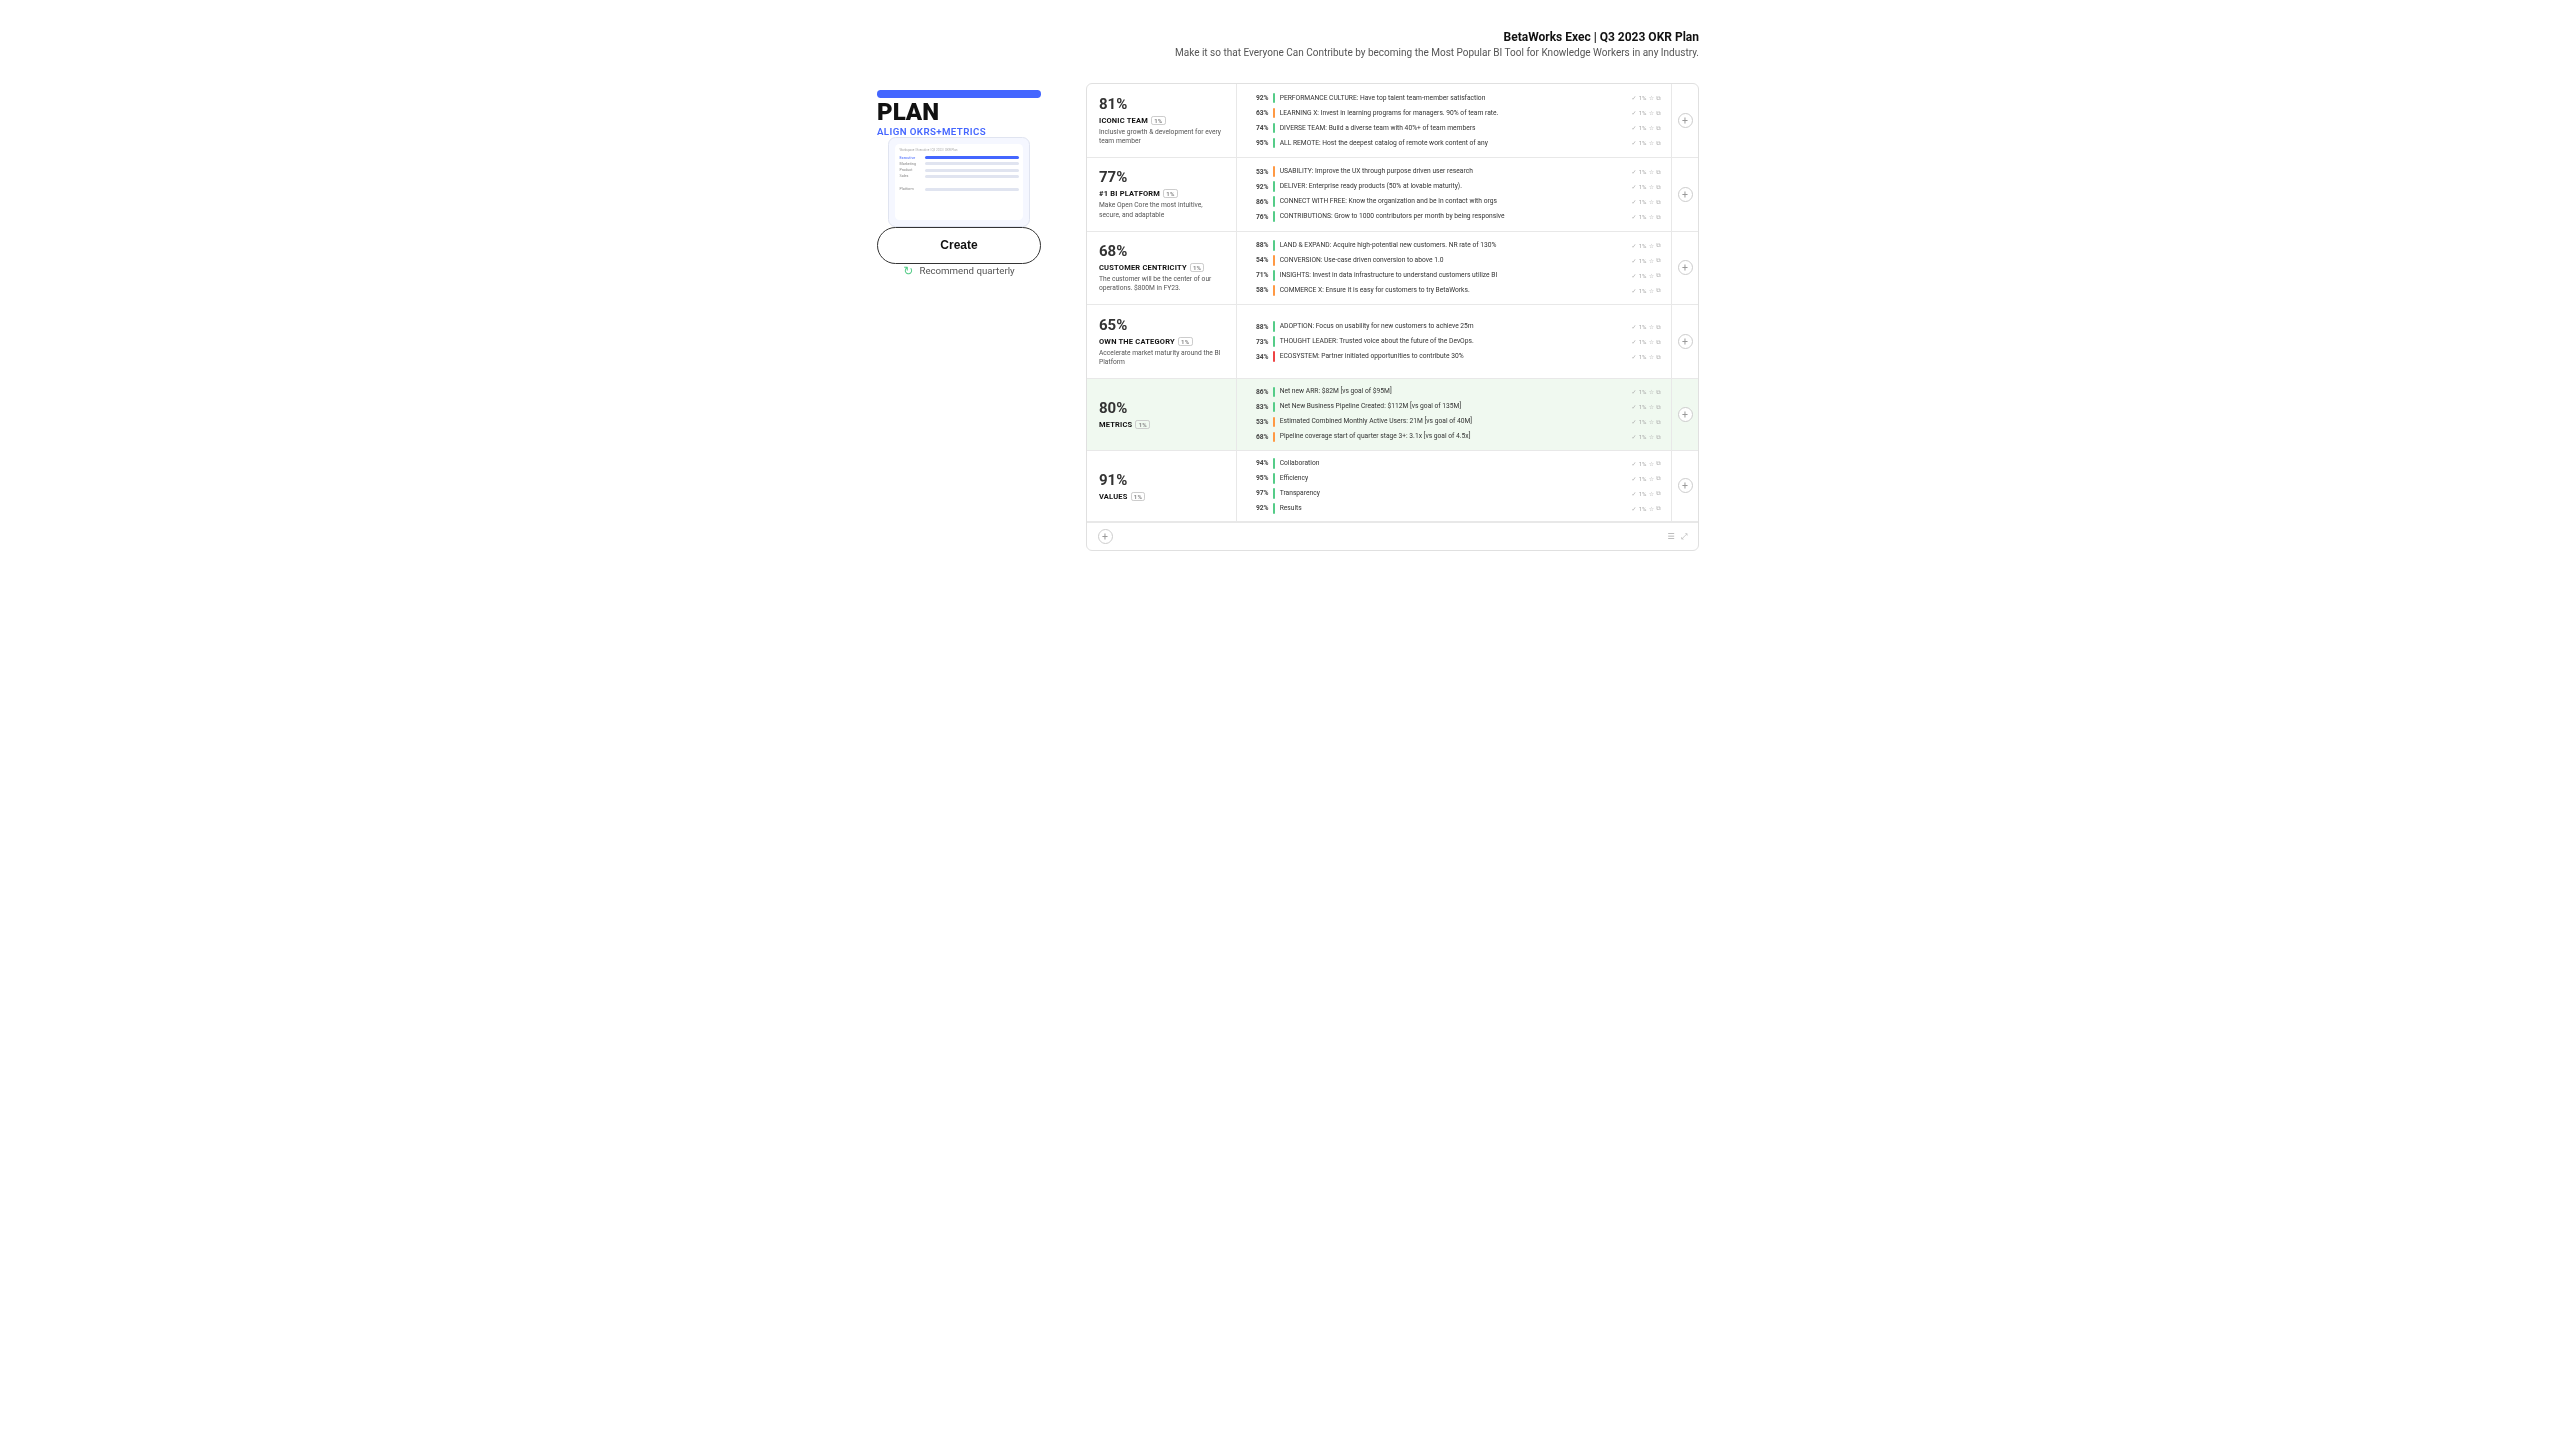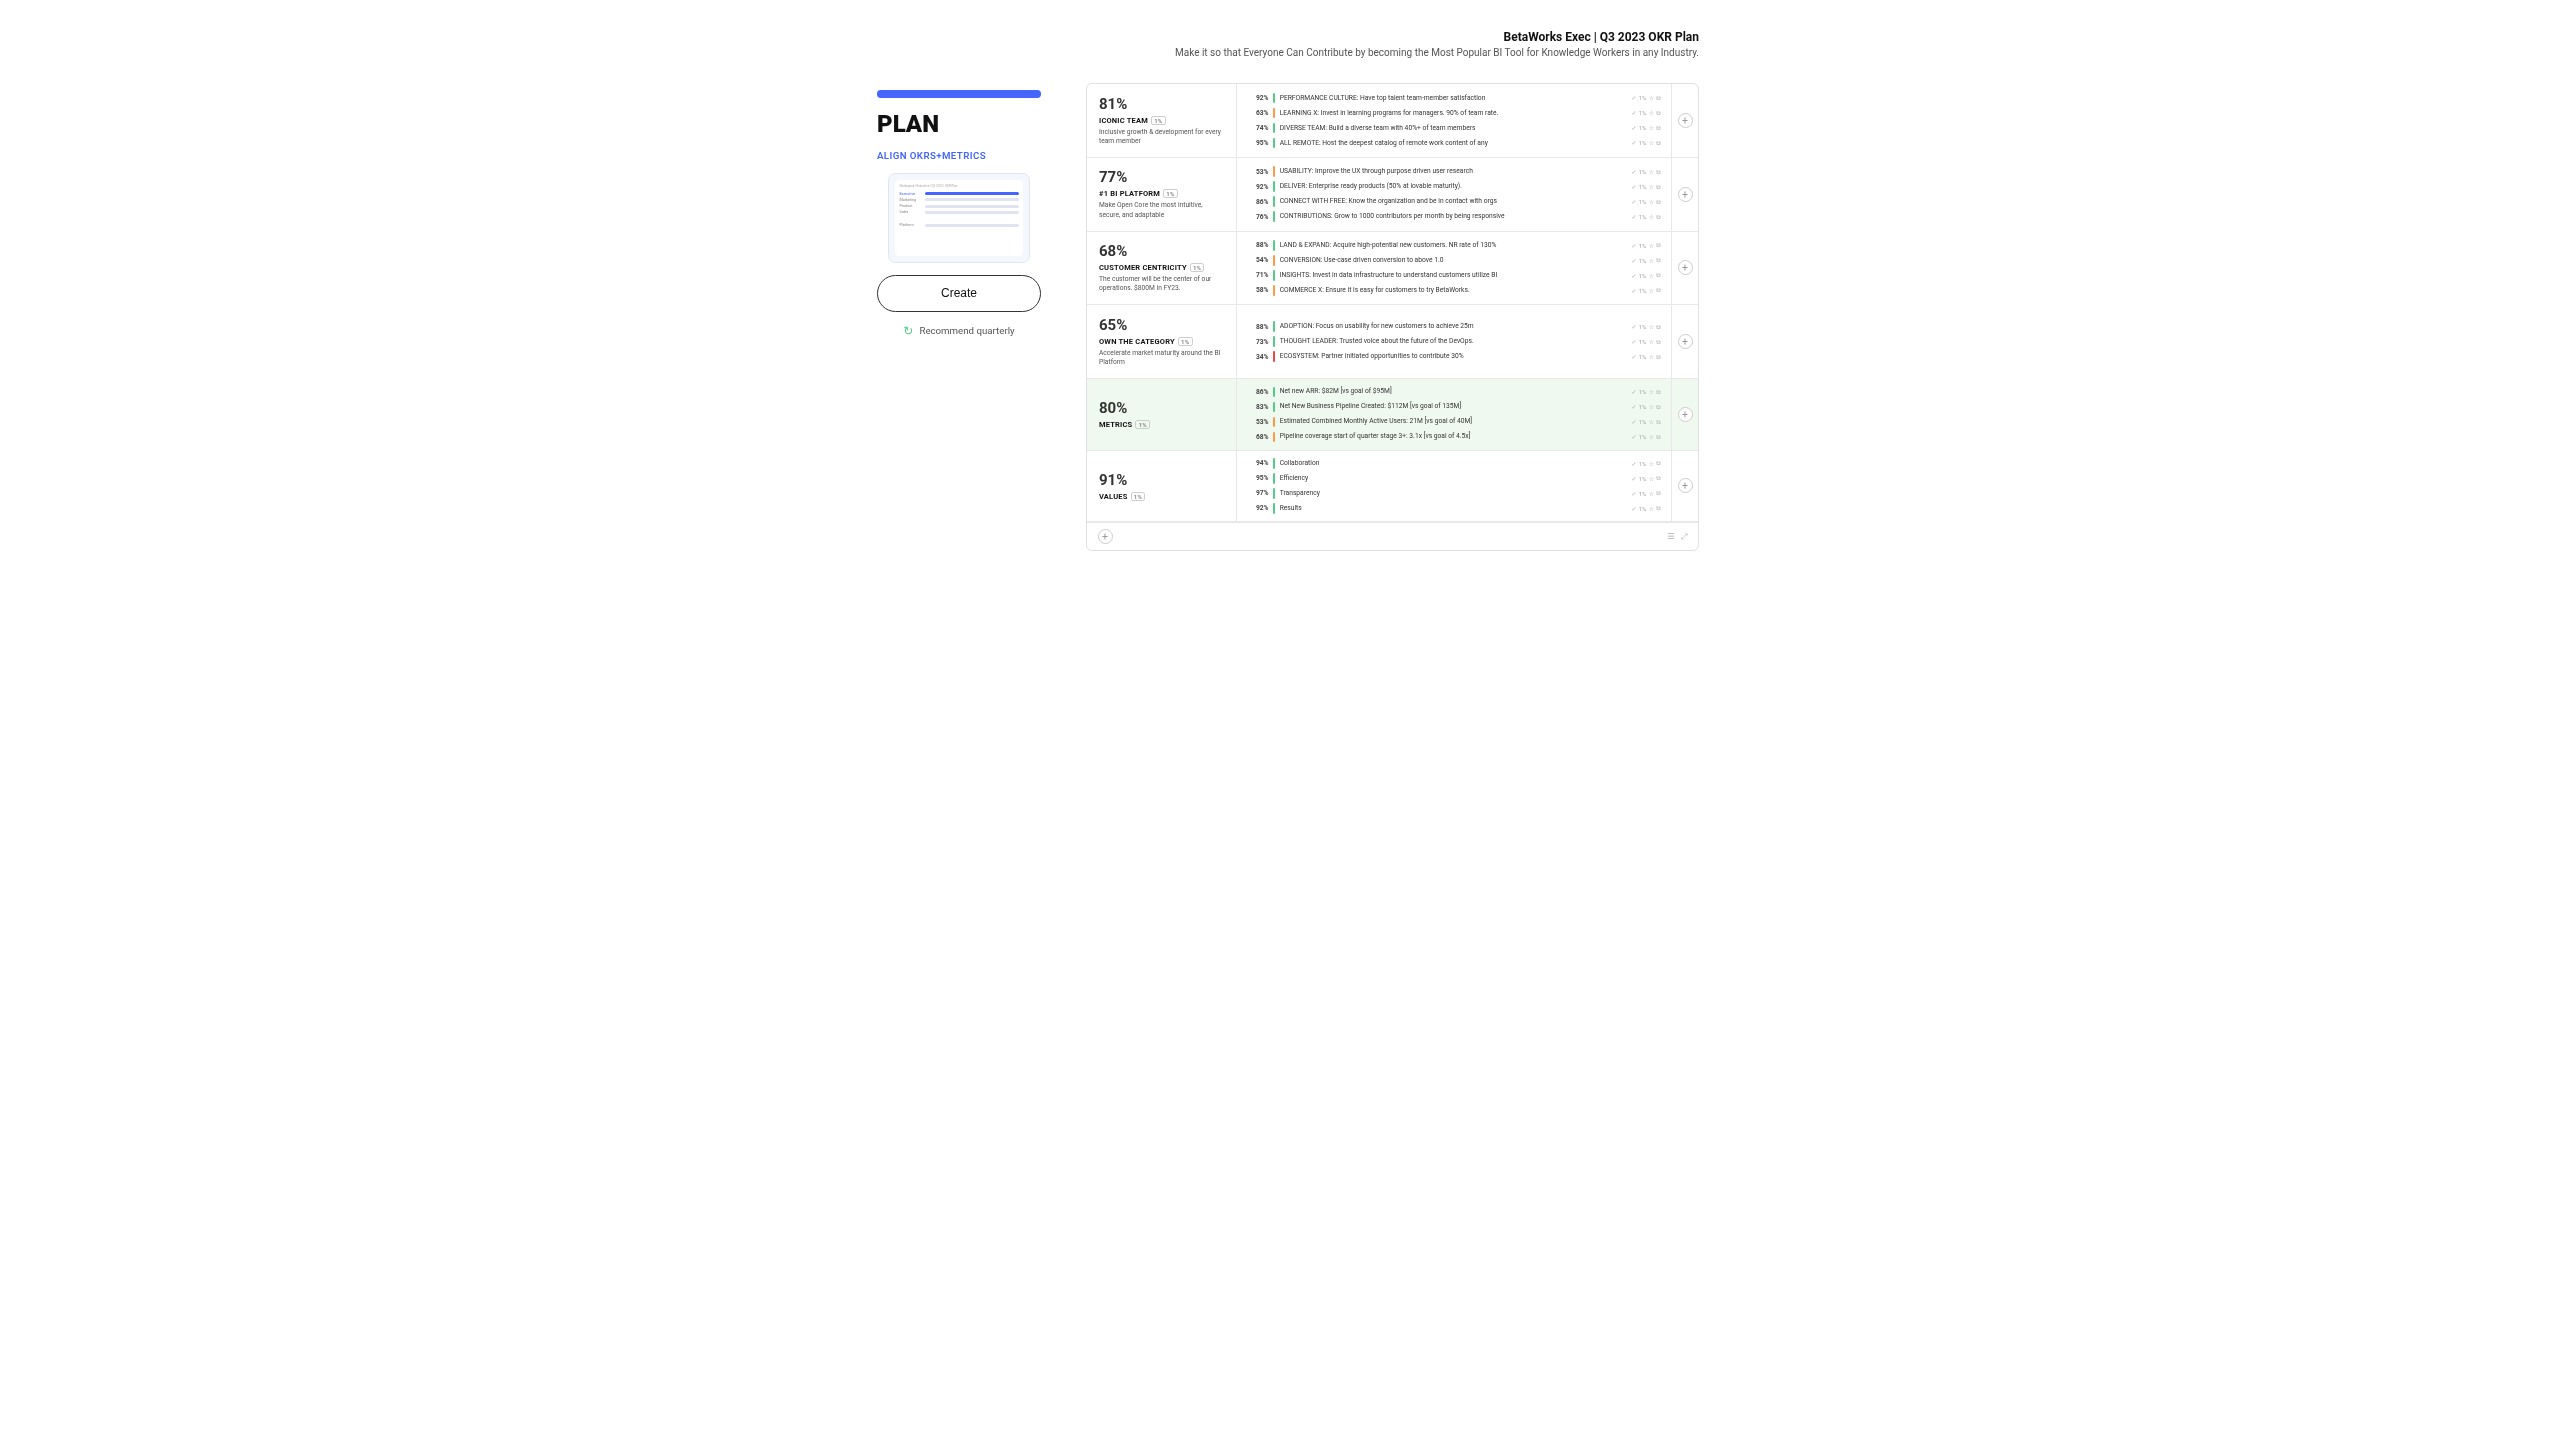--- a/index.html
+++ b/index.html
@@ -32,21 +32,20 @@
       justify-content: center;
     }
 
     
     .left-panel {
       width: 164px;
       flex-shrink: 0;
       display: flex;
       flex-direction: column;
       align-items: center;
-      gap: 12px;
       margin-top: 60px;
     }
 
     .plan-header-bar {
       width: 100%;
       height: 7.5px;
       background: #4466ff;
       border-radius: 3.7px;
     }
 
@@ -110,21 +109,21 @@
     .preview-bar.blue { background: #4466ff; }
     .preview-bar.light { background: #e0e4f0; }
 
     .create-btn {
       width: 100%;
       padding: 10.5px 0;
       border: 1.5px solid #333;
       border-radius: 22.4px;
       background: white;
       font-size: 12px;
-      font-weight: 400;
+      font-weight: 700;
       color: #111;
       cursor: pointer;
       text-align: center;
     }
 
     .recommend-row {
       display: flex;
       align-items: center;
       gap: 6px;
       font-size: 9.7px;

